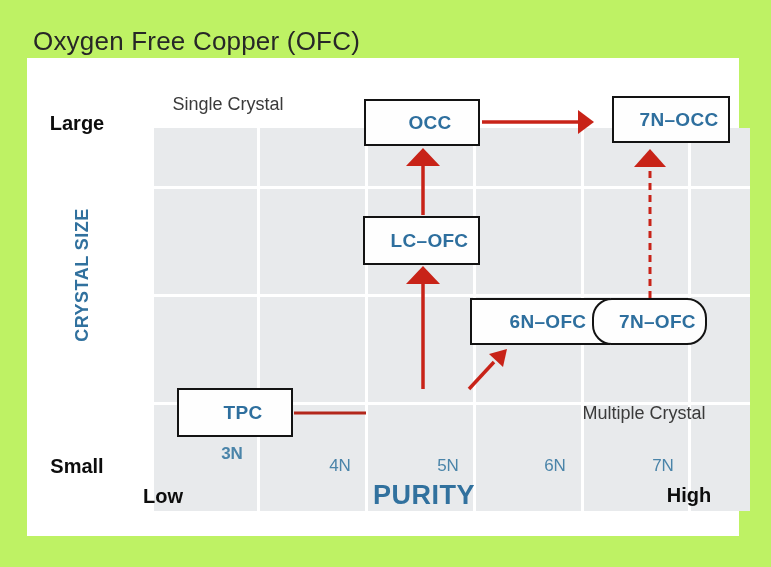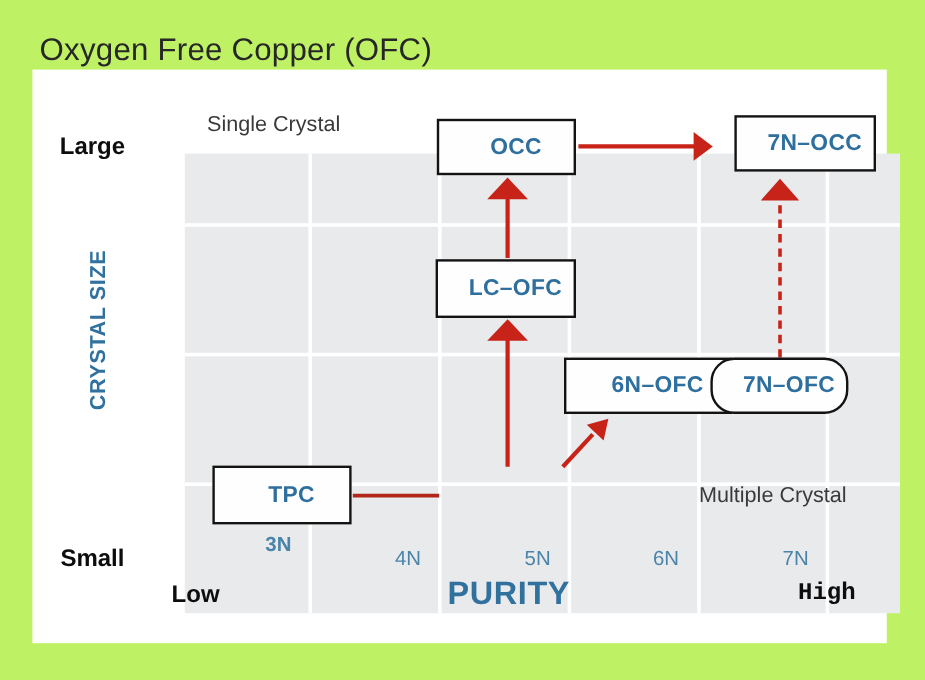--- a/index.html
+++ b/index.html
@@ -83,21 +83,21 @@
   <div class="label axis-end" style="left: 77px; top: 466px;">Small</div>
 
   <div class="label tick" style="left: 232px; top: 454px; font-weight: bold;">3N</div>
   <div class="label tick" style="left: 340px; top: 466px;">4N</div>
   <div class="label tick" style="left: 448px; top: 466px;">5N</div>
   <div class="label tick" style="left: 555px; top: 466px;">6N</div>
   <div class="label tick" style="left: 663px; top: 466px;">7N</div>
 
   <div class="label axis-end" style="left: 163px; top: 496px;">Low</div>
   <div class="label x-axis-title" style="left: 424px; top: 495px;">PURITY</div>
-  <div class="label axis-end" style="left: 689px; top: 495px; font-family: Liberation Mono, monospace;">High</div>
+  <div class="label axis-end" style="left: 689px; top: 495px;">High</div>
 
   <svg class="arrows" viewBox="0 0 771 567">
 
     <g>
       <line x1="294" y1="413" x2="366" y2="413" stroke="#b3271b" stroke-width="3"></line>
     </g>
 
     <g>
       <line x1="423" y1="389" x2="423" y2="281" stroke="#c82318" stroke-width="3.5"></line>
       <polygon points="423,266 406,284 440,284" fill="#c82318"></polygon>

